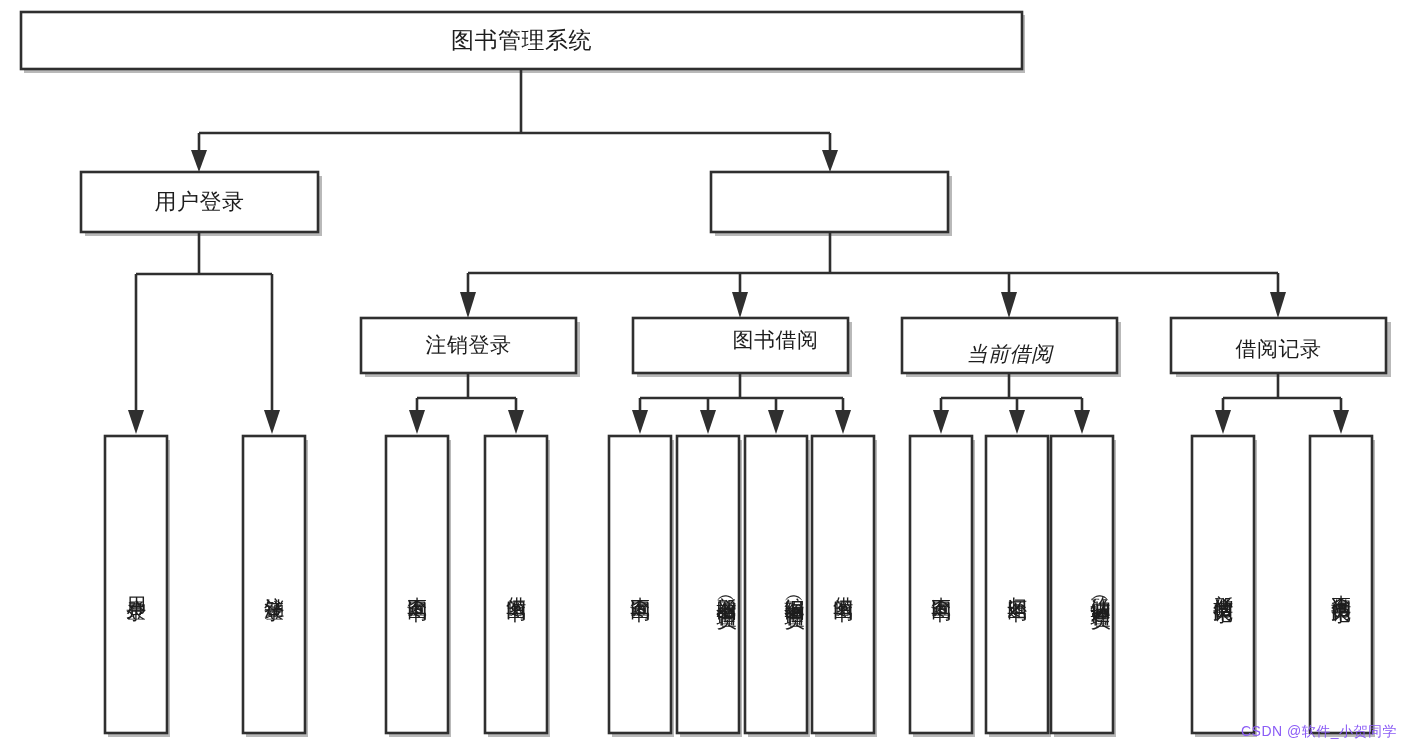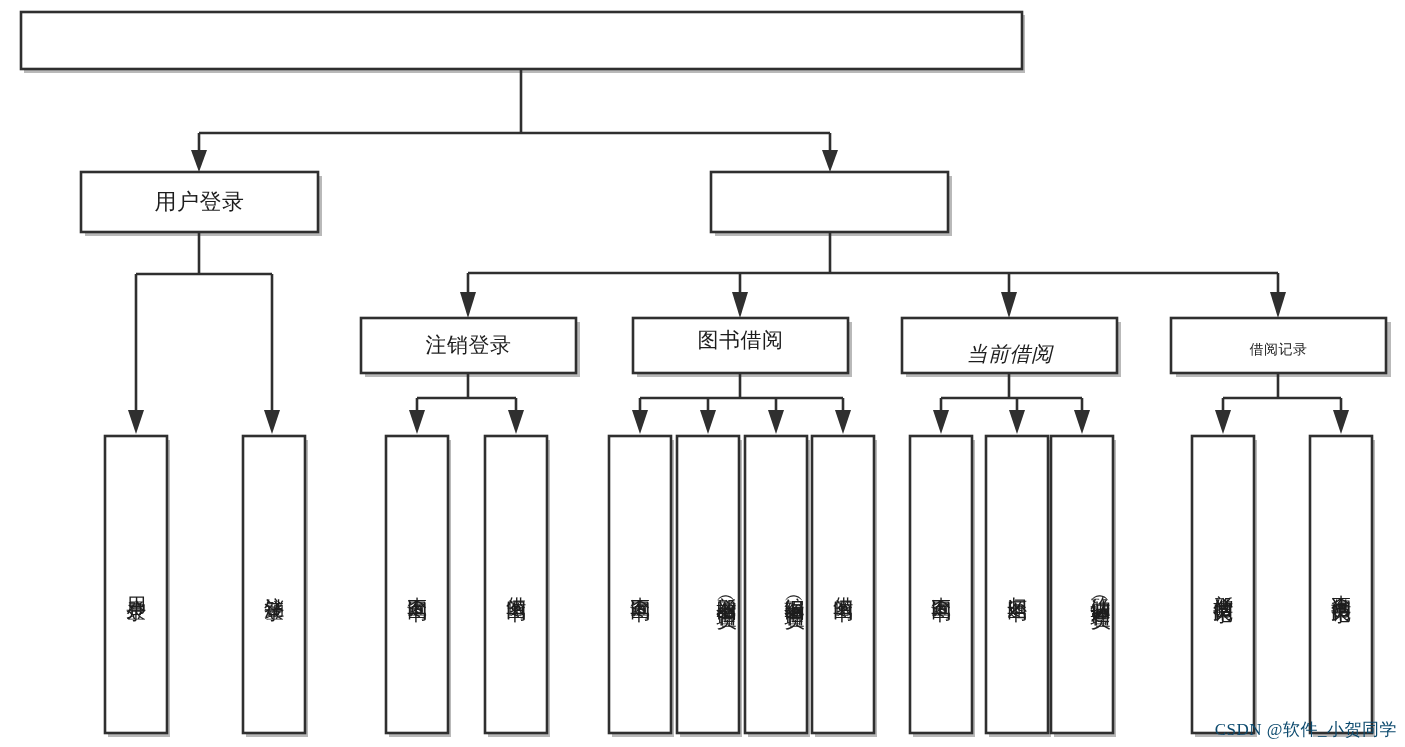--- a/index.html
+++ b/index.html
@@ -71,23 +71,23 @@
     writing-mode: vertical-rl;
     text-orientation: upright;
     letter-spacing: 2px;
     white-space: nowrap;
     pointer-events: none;
   }
   .watermark {
     position: absolute;
     right: 8px;
     bottom: 6px;
-    color: #0c4a6e;
-    font-family: Liberation Serif, serif;
-    font-size: 17px;
+    color: #8b5cf6;
+    font-family: Liberation Sans, sans-serif;
+    font-size: 14px;
     letter-spacing: 0.5px;
     white-space: nowrap;
   }
 </style>
 </head>
 <body>
 
 <div id="diagram-root">
 
   <svg class="diagram-canvas" viewBox="0 0 1405 747" xmlns="http://www.w3.org/2000/svg">
@@ -202,27 +202,28 @@
 
       <rect class="node-box" x="910" y="436" width="62" height="297"></rect>
       <rect class="node-box" x="986" y="436" width="62" height="297"></rect>
       <rect class="node-box" x="1051" y="436" width="62" height="297"></rect>
 
       <rect class="node-box" x="1192" y="436" width="62" height="297"></rect>
       <rect class="node-box" x="1310" y="436" width="62" height="297"></rect>
     </g>
   </svg>
 
+  <div class="node-label-h" style="left:21px; top:12px; width:1001px; height:57px; font-size:23px;">图书管理系统</div>
 
   <div class="node-label-h" style="left:81px; top:172px; width:237px; height:60px; font-size:22px;">用户登录</div>
 
   <div class="node-label-h" style="left:361px; top:318px; width:215px; height:55px; font-size:21px;">注销登录</div>
-  <div class="node-label-h" style="left:633px; top:318px; width:215px; height:44px; font-size:21px;">图书借阅</div>
+  <div class="node-label-h" style="left:668px; top:318px; width:215px; height:44px; font-size:21px;">图书借阅</div>
   <div class="node-label-h" style="left:902px; top:318px; width:215px; height:72px; font-size:21px;font-style:italic;">当前借阅</div>
-  <div class="node-label-h" style="left:1171px; top:318px; width:215px; height:63px; font-size:14px;">借阅记录</div>
+  <div class="node-label-h" style="left:1171px; top:318px; width:215px; height:63px; font-size:21px;">借阅记录</div>
 
   <div class="node-label-v" style="left:105px; top:436px; width:62px; height:297px;">用户登录</div>
   <div class="node-label-v" style="left:243px; top:436px; width:62px; height:297px;">注销登录</div>
 
   <div class="node-label-v" style="left:386px; top:436px; width:62px; height:297px;">查询图书</div>
   <div class="node-label-v" style="left:485px; top:436px; width:62px; height:297px;">借阅图书</div>
 
   <div class="node-label-v" style="left:609px; top:436px; width:62px; height:297px;">查询图书</div>
   <div class="node-label-v" style="left:677px; top:436px; width:62px; height:297px; align-items:flex-start; padding-top:10px; box-sizing:border-box;">新增图书（管理员）</div>
   <div class="node-label-v" style="left:745px; top:436px; width:62px; height:297px; align-items:flex-start; padding-top:10px; box-sizing:border-box;">编辑图书（管理员）</div>

